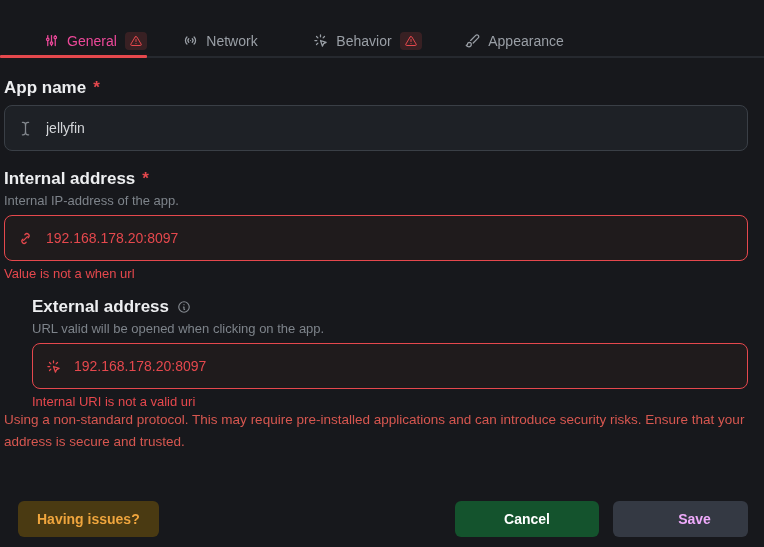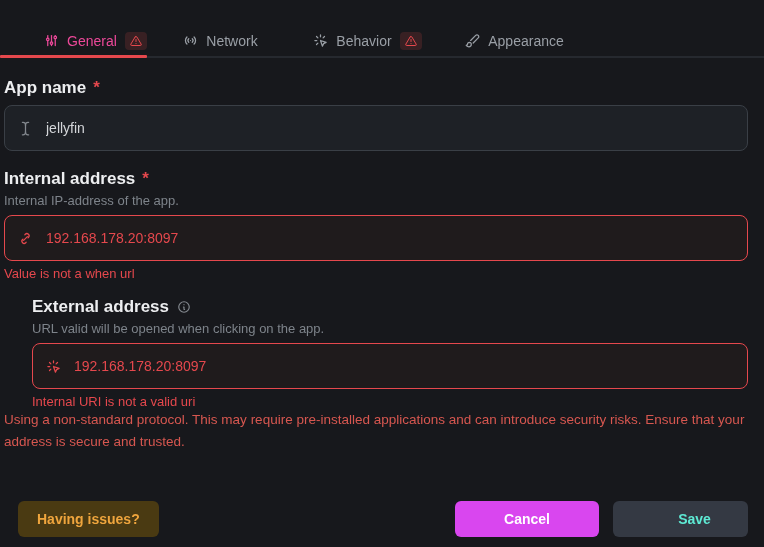--- a/index.html
+++ b/index.html
@@ -70,22 +70,22 @@
   .footer {
     position:absolute; left:3px; right:16px; bottom:10px;
     display:flex; align-items:center;margin-left:15px;
   }
   .btn {
     height:36px; border:none; border-radius:6px;
     font-family:inherit; font-size:14px; font-weight:700; cursor:pointer;
   }
   .btn-issues { background:#4a3a12; color:#efa53d; padding:0 19px; }
   .spacer { flex:1; }
-  .btn-cancel { background:#d946ef; color:#ffffff; min-width:144px; }
-  .btn-save { background:#343943; color:#5eead4; min-width:135px; margin-left:14px; cursor:default;padding-left:28px; }
+  .btn-cancel { background:#14532d; color:#ffffff; min-width:144px; }
+  .btn-save { background:#343943; color:#f0abfc; min-width:135px; margin-left:14px; cursor:default;padding-left:28px; }
 </style>
 </head>
 <body>
 
 <div class="tabs-wrap">
   <div class="tabs">
 
     <div class="tab active">
       <span class="tab-icon">
         <svg viewBox="0 0 24 24" fill="none" stroke="currentColor" stroke-width="2" stroke-linecap="round" stroke-linejoin="round">

